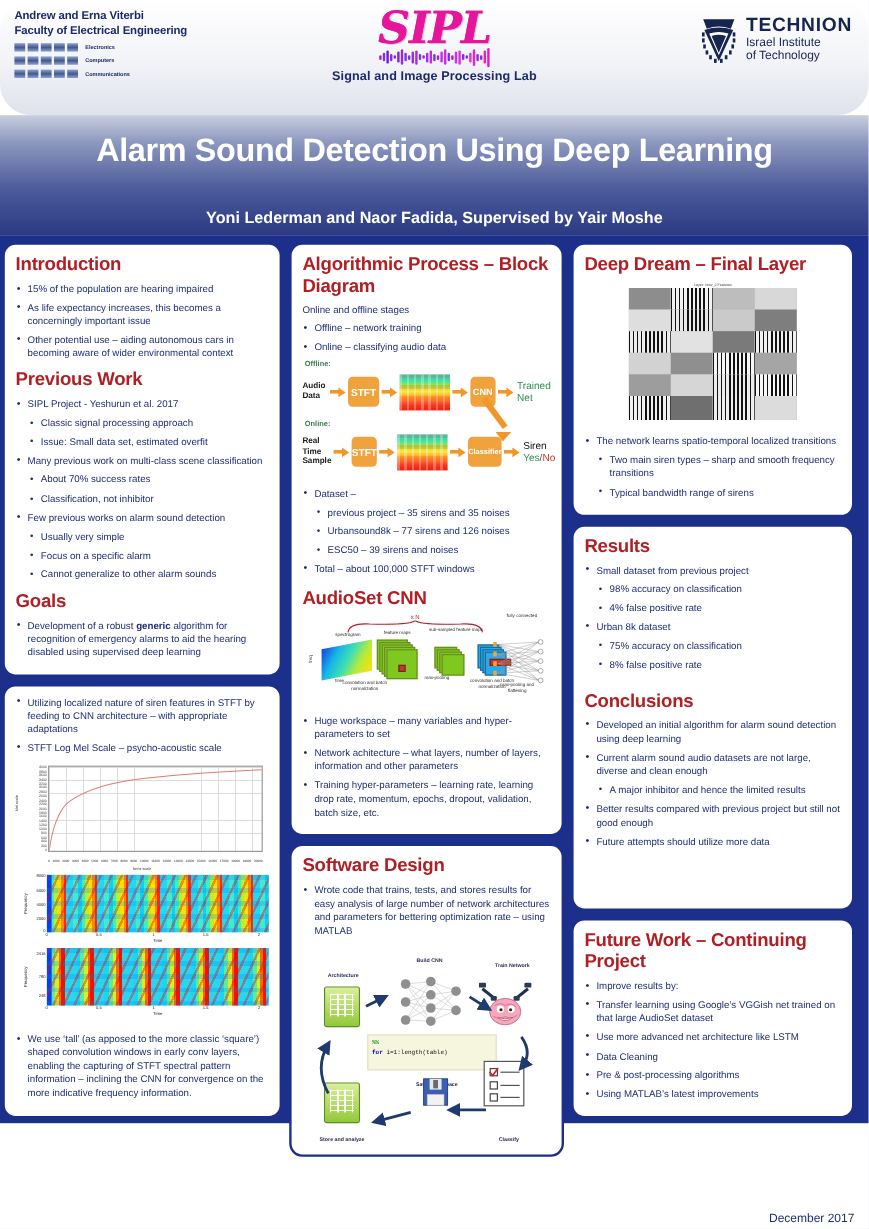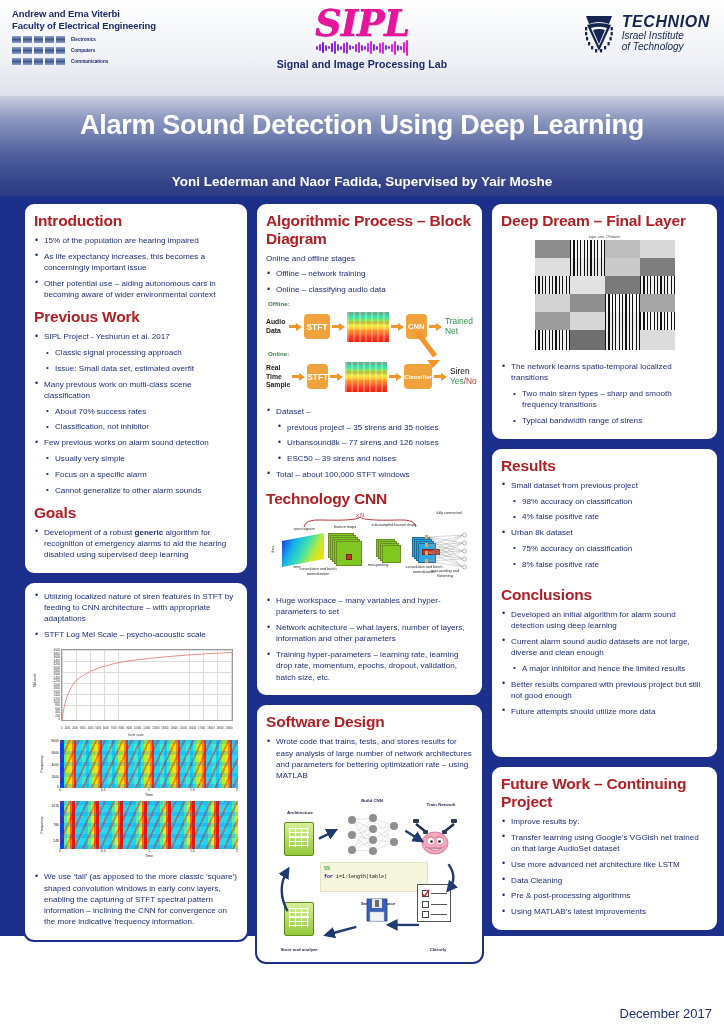--- a/index.html
+++ b/index.html
@@ -18,20 +18,21 @@
     overflow: hidden;
     background: #ffffff;
   }
 
   
   .header {
     position: relative;
     height: 96px;
     background: linear-gradient(to bottom, #ffffff 0%, #f2f3f7 55%, #dfe2ec 100%);
     border-bottom: 0;
+    border-radius: 26px;
   }
   .viterbi {
     position: absolute;
     left: 12px;
     top: 8px;
     color: #1b2a6b;
     font-size: 9.5px;
     font-weight: bold;
     line-height: 11.5px;
     letter-spacing: -0.1px;
@@ -102,21 +103,20 @@
     letter-spacing: 0.1px;
   }
 
   .technion {
     position: absolute;
     right: 14px;
     top: 13px;
     display: flex;
     align-items: center;
     gap: 6px;
-    font-style: italic;
   }
   .tech-logo { width: 34px; height: 40px; }
   .tech-txt { color: #16254f; line-height: 11px; }
   .tech-name {
     font-size: 16px;
     font-weight: bold;
     letter-spacing: 0.6px;
     display: block;
     line-height: 16px;
   }
@@ -149,21 +149,21 @@
     text-align: center;
     color: #ffffff;
     font-size: 13.5px;
     font-weight: bold;
   }
 
   
   .body-area {
     position: relative;
     background: #1b2f8b;
-    padding: 6px 5px 4px 23px;
+    padding: 6px 5px 4px 2px;
     height: 740px;
   }
   .cols {
     display: flex;
     gap: 6px;
     height: 100%;
   }
   .col { display: flex; flex-direction: column; gap: 6px; }
   .col-1 { width: 233px; }
   .col-2 { width: 229px; }
@@ -573,21 +573,21 @@
     width: 22px; height: 24px;
   }
   .sw-arrow { position: absolute; }
 
   
   .footer-date {
     position: absolute;
     right: 12px;
     bottom: 3px;
     color: #1f2f75;
-    font-size: 13px;
+    font-size: 10px;
   }
 </style>
 </head>
 <body>
 
 <div id="poster">
 
   <div class="header">
 
     <div class="viterbi">
@@ -908,21 +908,21 @@
               <span>Dataset –</span>
               <ul class="dash">
                 <li>previous project – 35 sirens and 35 noises</li>
                 <li>Urbansound8k – 77 sirens and 126 noises</li>
                 <li>ESC50 – 39 sirens and noises</li>
               </ul>
             </li>
             <li>Total – about 100,000 STFT windows</li>
           </ul>
 
-          <h2 class="sec" style="margin-top:10px">Technology CNN</h2>
+          <h2 class="sec" style="margin-top:10px">AudioSet CNN</h2>
 
           <div class="cnnfig">
             <div class="cnn-brace" style="left:54px; top:-1px; width:80px;">x N</div>
             <svg style="position:absolute;left:36px;top:4px;width:116px;height:11px" viewBox="0 0 116 11">
               <path d="M2,10 Q3,2 20,3 Q55,4 58,0 Q61,4 96,3 Q113,2 114,10" stroke="#b0202a" stroke-width="0.9" fill="none"></path>
             </svg>
 
             <div class="cnn-lbl" style="left:14px; top:14px; width:48px;">spectrogram</div>
             <div class="cnn-spec"></div>
             <div class="cnn-lbl" style="left:2px; top:34px; width:10px; transform:rotate(-90deg)">freq</div>

